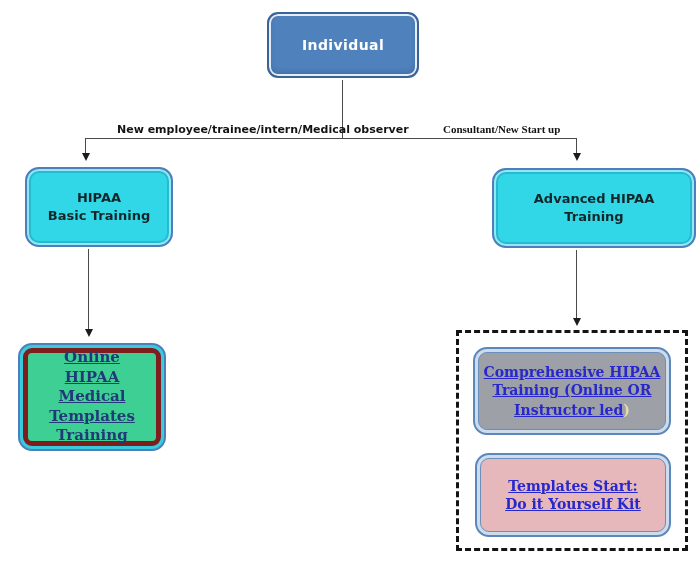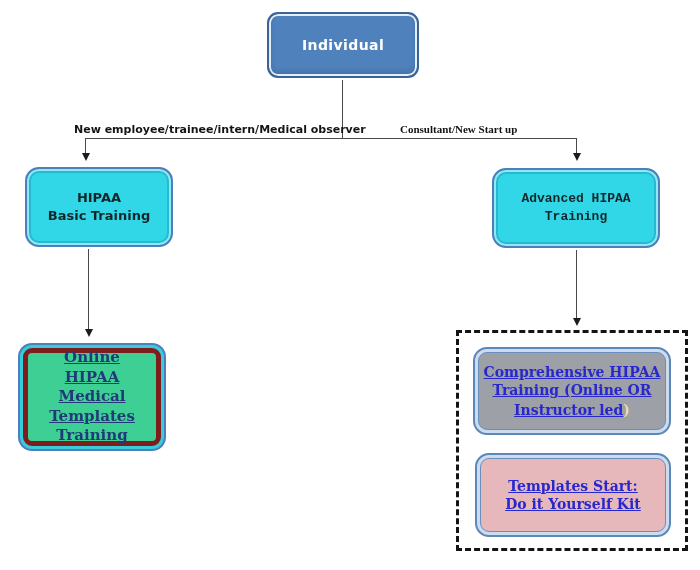--- a/index.html
+++ b/index.html
@@ -24,21 +24,21 @@
     box-shadow:inset 0 0 0 2px #e3ecf7, inset 0 -3px 6px rgba(0,0,0,.18);
     color:#ffffff;font-weight:bold;font-size:14px;letter-spacing:.4px;
   }
   .cyan-node{
     background:var(--cyan-fill);
     border:2px solid var(--node-border-blue);border-radius:14px;
     box-shadow:inset 0 0 0 2px #8fe8f2, inset 0 0 0 4px var(--cyan-ring);
     color:#13272b;font-weight:bold;font-size:13px;line-height:1.35;
   }
   .basic-node{left:25px;top:167px;width:148px;height:80px;}
-  .advanced-node{left:492px;top:168px;width:168px;height:80px;font-family:Liberation Mono, monospace;}
+  .advanced-node{left:492px;top:168px;width:204px;height:80px;}
   .ring-node{
     position:absolute;box-sizing:border-box;padding:3px;
     border:2px solid var(--node-border-blue);border-radius:14px;
   }
   .ring-node .inner{
     box-sizing:border-box;width:100%;height:100%;border-radius:9px;
     display:flex;align-items:center;justify-content:center;text-align:center;
   }
   .green-node{left:18px;top:343px;width:148px;height:108px;background:#38cbdc;}
   .green-node .inner{background:var(--green-fill);border:5px solid #7f1d1d;}
@@ -59,21 +59,21 @@
   }
   .tline{display:block;}
   
   .cline{position:absolute;background:var(--line-color);}
   .arrowhead{
     position:absolute;width:0;height:0;
     border-left:4px solid transparent;border-right:4px solid transparent;
     border-top:8px solid #1c1c1c;
   }
   .branch-label{
-    position:absolute;font-size:11px;font-weight:bold;color:#141414;white-space:nowrap;
+    position:absolute;font-size:11px;font-weight:bold;color:#141414;white-space:nowrap;margin-left:43px;
   }
   
   .dashed-box{
     position:absolute;left:456px;top:330px;width:232px;height:221px;
     box-sizing:border-box;border:3px dashed #141414;background:transparent;
   }
 </style>
 </head>
 <body>
 

